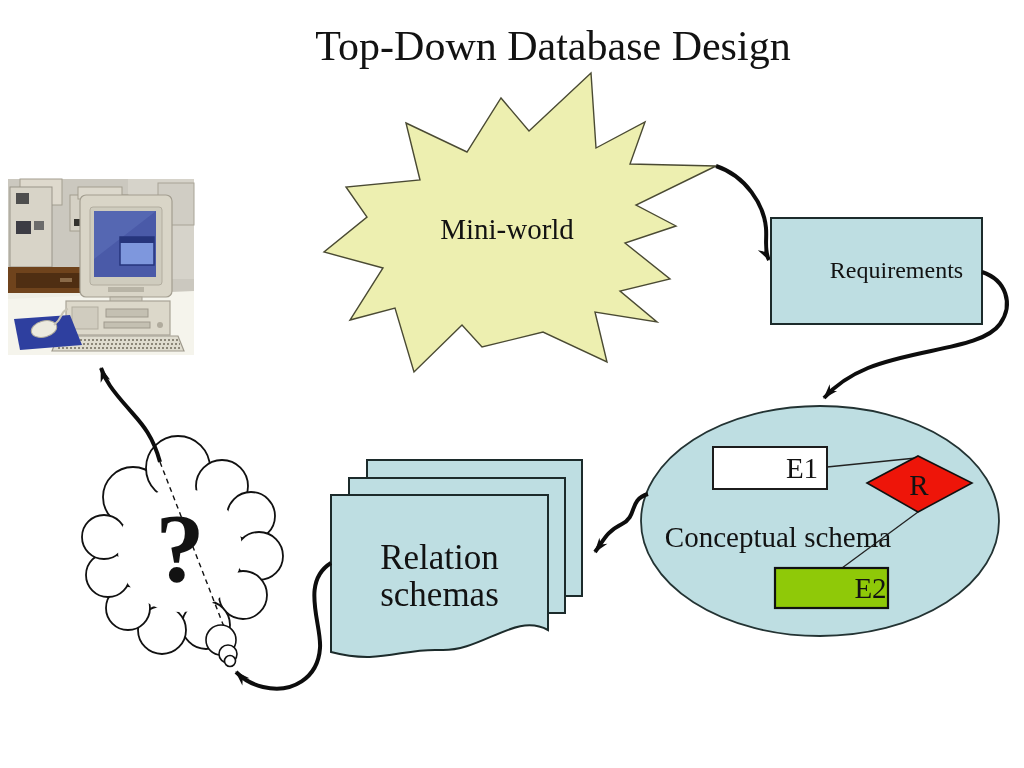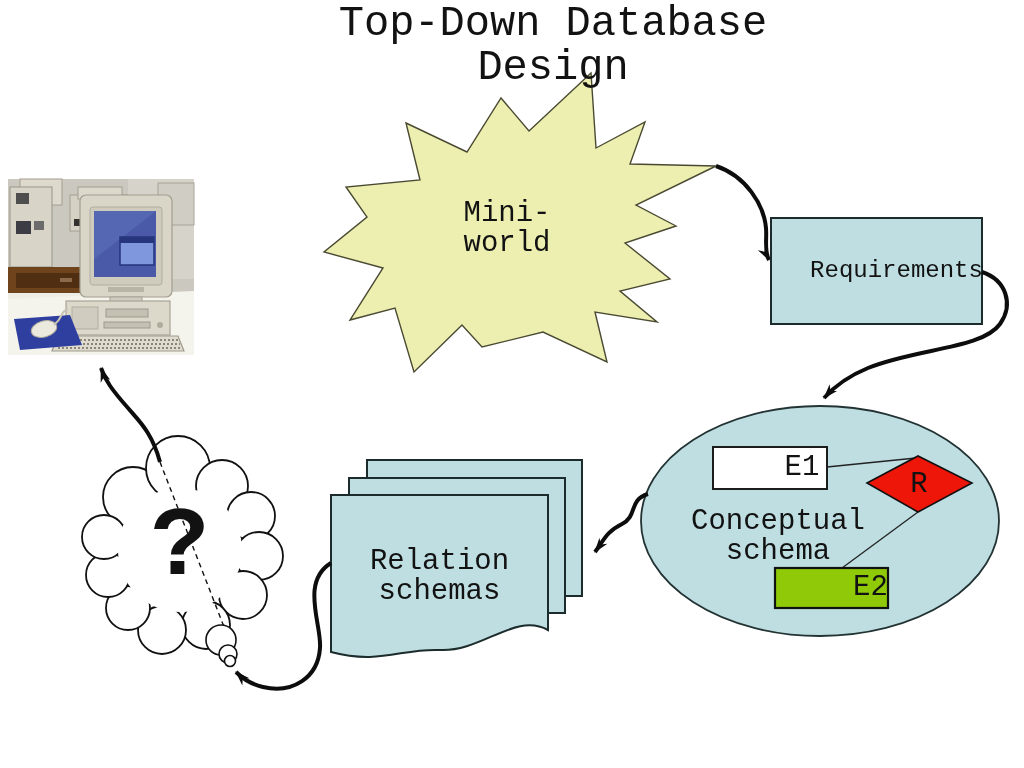--- a/index.html
+++ b/index.html
@@ -1,30 +1,30 @@
 <!DOCTYPE html>
 <html><head>
 <meta charset="utf-8">
 <style>
   html,body{margin:0;padding:0;background:#ffffff;}
   #slide{
     position:relative;width:1024px;height:768px;background:#ffffff;overflow:hidden;
-    font-family:Liberation Mono, monospace;color:#111;
+    font-family:Liberation Serif, serif;color:#111;
   }
   #shape-layer{position:absolute;left:0;top:0;width:1024px;height:768px;}
   .txt{position:absolute;z-index:5;color:#121212;line-height:1.05;}
   .center{display:flex;align-items:center;justify-content:center;text-align:center;}
   #title{left:253px;top:22px;width:600px;height:48px;font-size:42px;letter-spacing:0px;}
   #mini-world-label{left:437px;top:212px;width:140px;height:34px;font-size:29px;}
   #requirements-label{left:771px;top:218px;width:251px;height:106px;font-size:24px;}
   #conceptual-label{left:653px;top:519px;width:250px;height:36px;font-size:29px;}
   #e1-label{left:713px;top:447px;width:114px;height:42px;font-size:29px;margin-left:32px;}
   #r-label{left:889px;top:469px;width:60px;height:32px;font-size:29px;}
   #e2-label{left:775px;top:567px;width:113px;height:42px;font-size:29px;padding-left:39px;}
-  #relation-label{left:331px;top:559px;width:217px;height:36px;font-size:29px;}
+  #relation-label{left:331px;top:559px;width:217px;height:36px;font-size:35px;}
   #question-label{left:140px;top:492px;width:80px;height:112px;font-size:98px;font-weight:bold;}
 </style>
 </head>
 <body>
 
 <div id="slide">
 
   <svg id="shape-layer" width="1024" height="768" viewBox="0 0 1024 768" xmlns="http://www.w3.org/2000/svg">
     <defs>
       <marker id="ah" markerUnits="userSpaceOnUse" markerWidth="20" markerHeight="14" refX="15" refY="6" orient="auto">

